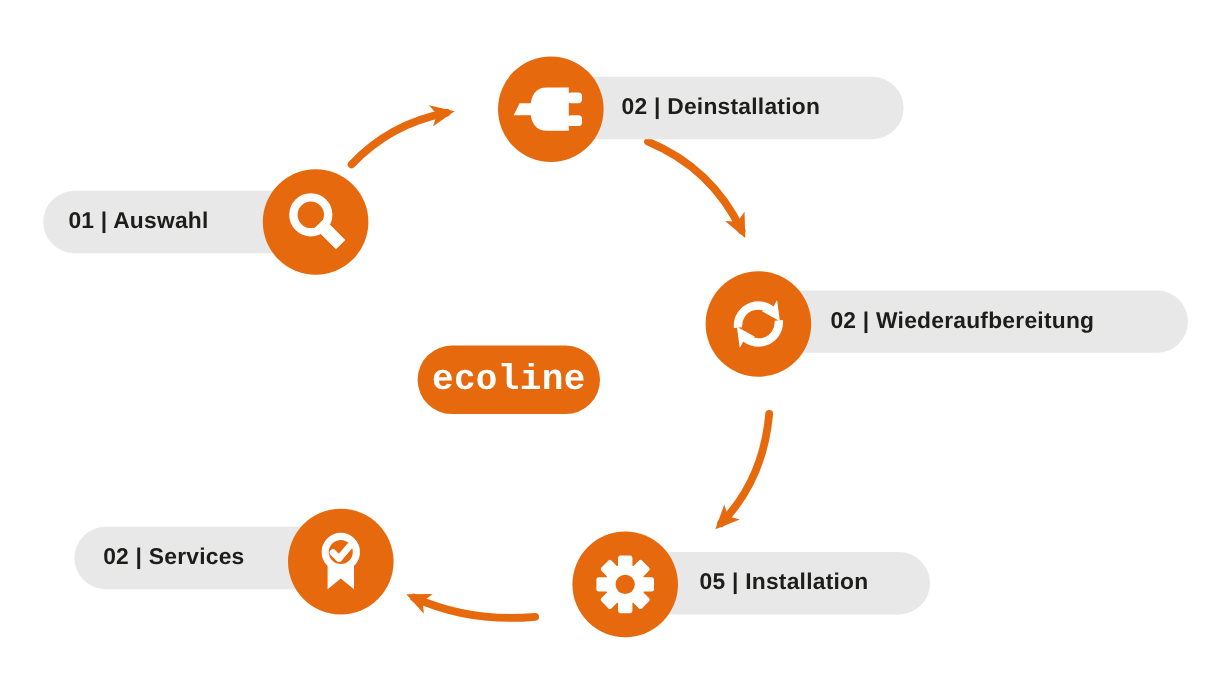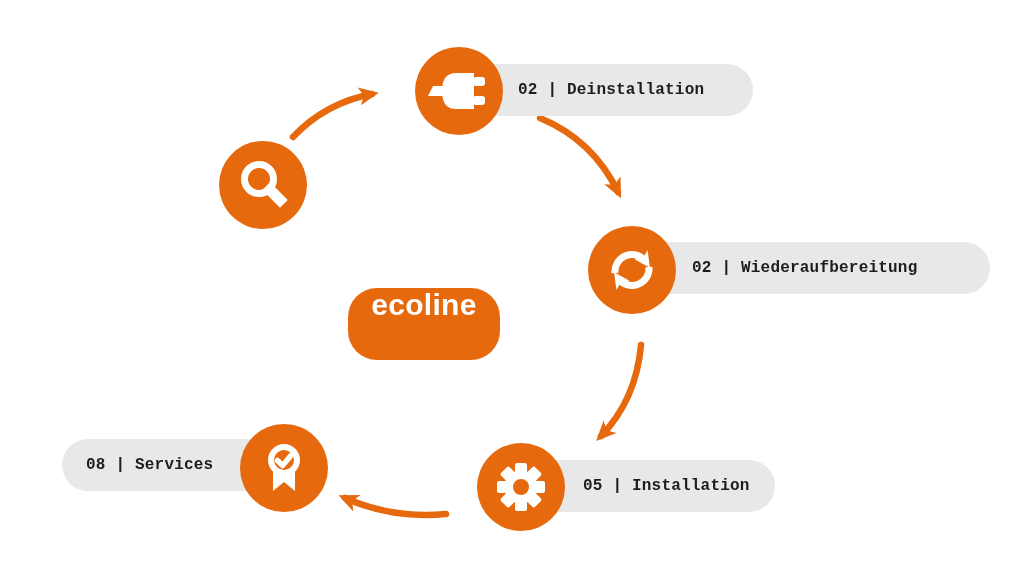--- a/index.html
+++ b/index.html
@@ -9,61 +9,64 @@
     --accent:#E6690D;--pill:#E8E8E8;--text:#1D1D1B;--white:#FFFFFF;
   }
   .arrows{position:absolute;left:0;top:0;width:1024px;height:576px;z-index:0;}
   .arrows path.line{fill:none;stroke:var(--accent);stroke-width:6.5;stroke-linecap:round;}
   .ahead{fill:var(--accent);}
 
   .pill{
     position:absolute;height:52px;background:var(--pill);border-radius:26px;
     display:flex;align-items:center;z-index:1;box-sizing:border-box;
   }
-  .pill span{font-size:16px;font-weight:bold;color:var(--text);white-space:nowrap;letter-spacing:.2px;font-family:Liberation Mono, monospace;}
+  .pill span{font-size:19px;font-weight:bold;color:var(--text);white-space:nowrap;letter-spacing:.2px;}
 
   .circle{
     position:absolute;width:88px;height:88px;border-radius:50%;background:var(--accent);
     z-index:2;display:flex;align-items:center;justify-content:center;
   }
   .icon{width:88px;height:88px;display:block;}
   .icon .wht{fill:var(--white);}
   .icon .wstroke{fill:none;stroke:var(--white);}
   .icon .org{fill:var(--accent);}
 
   
   .c1{left:219px;top:141px}  .p1{left:36px; top:159px;width:234px;padding-left:21px}
   .c2{left:415px;top:47px}   .p2{left:459px;top:64px; width:294px;padding-left:59px}
   .c3{left:588px;top:226px}  .p3{left:631px;top:242px;width:359px;padding-left:61px}
   .c4{left:477px;top:443px}  .p4{left:520px;top:460px;width:255px;padding-left:63px}
   .c5{left:240px;top:424px}  .p5{left:62px; top:439px;width:230px;padding-left:24px}
 
   .center-pill{
-    position:absolute;left:348px;top:288px;width:152px;height:72px;border-radius:29px;
-    background:var(--accent);display:flex;align-items:flex-start;justify-content:center;z-index:2;
+    position:absolute;left:348px;top:288px;width:152px;height:57px;border-radius:29px;
+    background:var(--accent);display:flex;align-items:center;justify-content:center;z-index:2;font-family:Liberation Mono, monospace;
   }
   .center-pill span{color:var(--white);font-size:30px;font-weight:bold;letter-spacing:.3px;}
 </style>
 </head>
 <body>
 
 <div class="canvas" style="--accent: #E6690D; --pill: #E8E8E8; --text: #1D1D1B; --white: #FFFFFF;">
 
   <svg class="arrows" viewBox="0 0 1024 576">
     <defs>
       <marker id="ah" markerUnits="userSpaceOnUse" markerWidth="22" markerHeight="20" viewBox="0 0 22 20" refX="14" refY="10" orient="auto">
         <path class="ahead" d="M1,1 L21,10 L1,19 L6,10 Z"></path>
       </marker>
     </defs>
     <path class="line" d="M 293 137 Q 325 103 372 94" marker-end="url(#ah)"></path>
     <path class="line" d="M 540 118 Q 593 140 618 192" marker-end="url(#ah)"></path>
     <path class="line" d="M 641 345 Q 636 400 601 436" marker-end="url(#ah)"></path>
     <path class="line" d="M 446 514 Q 392 519 345 498" marker-end="url(#ah)"></path>
   </svg>
 
+  <div class="pill p1">
+    <span>01 | Auswahl</span>
+  </div>
   <div class="circle c1">
     <svg class="icon" viewBox="0 0 88 88">
       <circle class="wstroke" cx="40" cy="38" r="14.5" stroke-width="7"></circle>
       <line x1="51" y1="49" x2="61" y2="59" stroke="#FFFFFF" stroke-width="11" stroke-linecap="square"></line>
     </svg>
   </div>
 
   <div class="pill p2">
     <span>02 | Deinstallation</span>
   </div>
@@ -105,21 +108,21 @@
         <rect x="38" y="20" width="12" height="14" rx="2" transform="rotate(225 44 44)"></rect>
         <rect x="38" y="20" width="12" height="14" rx="2" transform="rotate(270 44 44)"></rect>
         <rect x="38" y="20" width="12" height="14" rx="2" transform="rotate(315 44 44)"></rect>
         <circle cx="44" cy="44" r="16.5"></circle>
       </g>
       <circle class="org" cx="44" cy="44" r="8"></circle>
     </svg>
   </div>
 
   <div class="pill p5">
-    <span>08 | Services</span>
+    <span>02 | Services</span>
   </div>
   <div class="circle c5">
     <svg class="icon" viewBox="0 0 88 88">
       <polygon class="wht" points="33,46 55,46 55,67 44,58 33,67"></polygon>
       <circle class="wstroke" cx="44" cy="36" r="13" stroke-width="6"></circle>
       <path class="wstroke" stroke-width="5.5" stroke-linecap="round" stroke-linejoin="round" d="M 37.5,36.5 L 42.5,41.5 L 51,31.5"></path>
     </svg>
   </div>
 
   <div class="center-pill">

